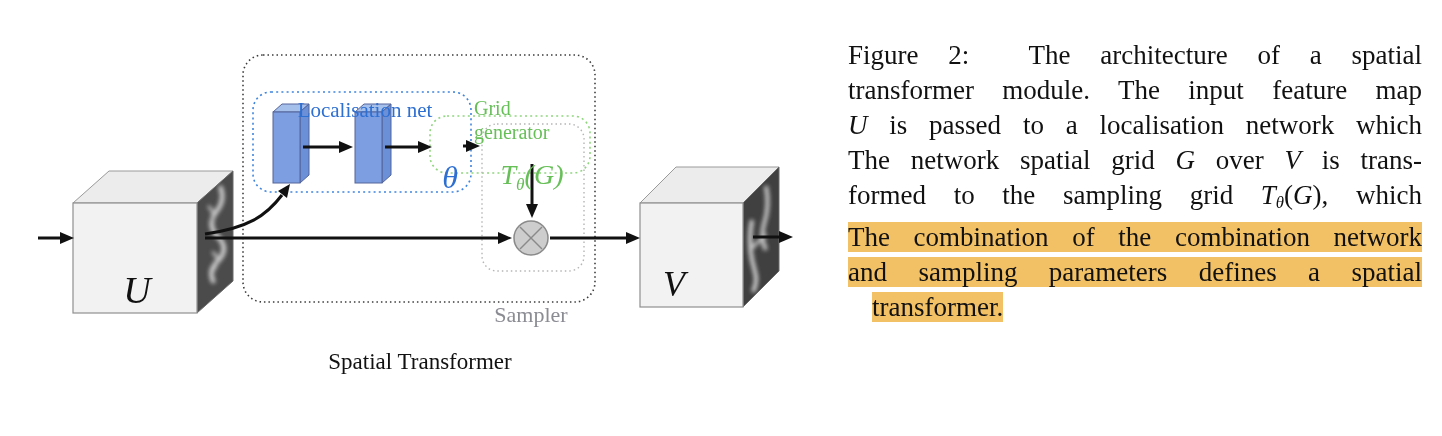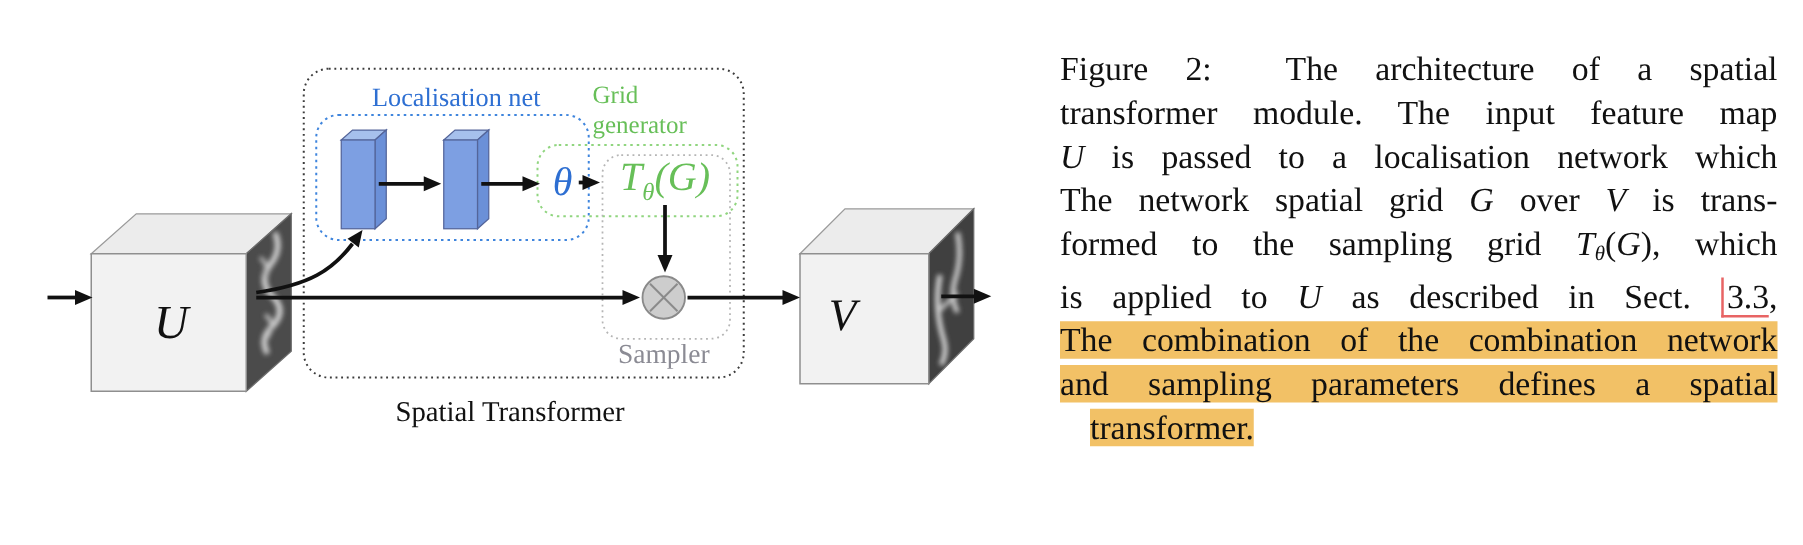--- a/index.html
+++ b/index.html
@@ -1,25 +1,25 @@
 <!DOCTYPE html>
 <html style="--highlight: #f2c166; --blue: #2e6fd2; --green: #67bf58; --green-border: #90d57f; --gray: #8b8b94; --ref-red: #e86464; --ink: #111111; --bar-fill: #7d9fe2; --bar-top: #a6c0ec; --bar-side: #6b90d8;"><head>
 <meta charset="utf-8">
 <style>
   html,body{margin:0;padding:0;background:#fff;}
   .stage{
     position:relative;width:1442px;height:436px;background:#ffffff;overflow:hidden;
     font-family:"Liberation Serif","DejaVu Serif",serif;color:var(--ink,#111);
   }
   .diagram-svg{position:absolute;left:0;top:0;}
-  .lbl{position:absolute;transform:translate(-50%,-50%);white-space:nowrap;line-height:1.05;}
+  .lbl{position:absolute;transform:translate(-50%,-50%);white-space:nowrap;line-height:1.05;margin-top:32px;}
   .lbl-loc{color:var(--blue,#2e6fd2);font-size:21px;}
   .lbl-grid{color:var(--green,#67bf58);font-size:20px;text-align:left;white-space:normal;width:120px;line-height:1.2;}
   .lbl-theta{color:var(--blue,#2e6fd2);font-size:32px;font-style:italic;}
-  .lbl-transform{color:var(--green,#67bf58);font-size:32px;}
+  .lbl-transform{color:var(--green,#67bf58);font-size:28px;}
   .lbl-transform .mi{font-style:italic;}
   .lbl-transform sub{font-size:0.62em;font-style:italic;}
   .lbl-sampler{color:var(--gray,#8b8b94);font-size:22px;text-align:right;}
   .lbl-u{font-size:38px;font-style:italic;}
   .lbl-v{font-size:36px;font-style:italic;}
   .lbl-st{font-size:23px;}
   
   .caption{
     position:absolute;left:848px;top:38px;width:574px;
     font-size:27px;line-height:35px;color:var(--ink,#111);
@@ -146,27 +146,26 @@
   <div class="lbl lbl-loc" style="left:365px;top:78px;">Localisation net</div>
   <div class="lbl lbl-grid" style="left:534px;top:88px;">
     <span style="display:block">Grid</span>
     <span style="display:block">generator</span>
   </div>
   <div class="lbl lbl-theta" style="left:450px;top:146px;">θ</div>
   <div class="lbl lbl-transform" style="left:532px;top:145px;"><span class="mi">T</span><sub>θ</sub><span class="mi">(G)</span></div>
   <div class="lbl lbl-sampler" style="left:531px;top:283px;">Sampler</div>
   <div class="lbl lbl-u" style="left:137px;top:259px;">U</div>
   <div class="lbl lbl-v" style="left:674px;top:253px;">V</div>
-  <div class="lbl lbl-st" style="left:408px;top:330px;">Spatial Transformer</div>
+  <div class="lbl lbl-st" style="left:420px;top:330px;">Spatial Transformer</div>
 
   <div class="caption">
     <div class="cap-line"><span class="sg">Figure 2:  The architecture of a spatial</span></div>
     <div class="cap-line"><span class="sg">transformer module. The input feature map</span></div>
     <div class="cap-line"><span class="sg it">U</span><span class="sg"> is passed to a localisation network which</span></div>
     <div class="cap-line"><span class="sg">The network spatial grid </span><span class="sg it">G</span><span class="sg"> over </span><span class="sg it">V</span><span class="sg"> is trans-</span></div>
     <div class="cap-line"><span class="sg">formed to the sampling grid </span><span class="sg it">T</span><span class="sg sb">θ</span><span class="sg">(</span><span class="sg it">G</span><span class="sg">), which</span></div>
-    <div class="cap-line"><span class="sg">is applied to </span><span class="sg it">U</span><span class="sg"> as described in Sect. </span><span class="sg ref">3.3</span><span class="sg">,</span></div>
     <div class="cap-line"><span class="hl"><span class="sg">The combination of the combination network</span></span></div>
     <div class="cap-line"><span class="hl"><span class="sg">and sampling parameters defines a spatial</span></span></div>
     <div class="cap-line last"><span class="hl"><span class="sg">transformer.</span></span></div>
   </div>
 
 </div>
 
 </body></html>

